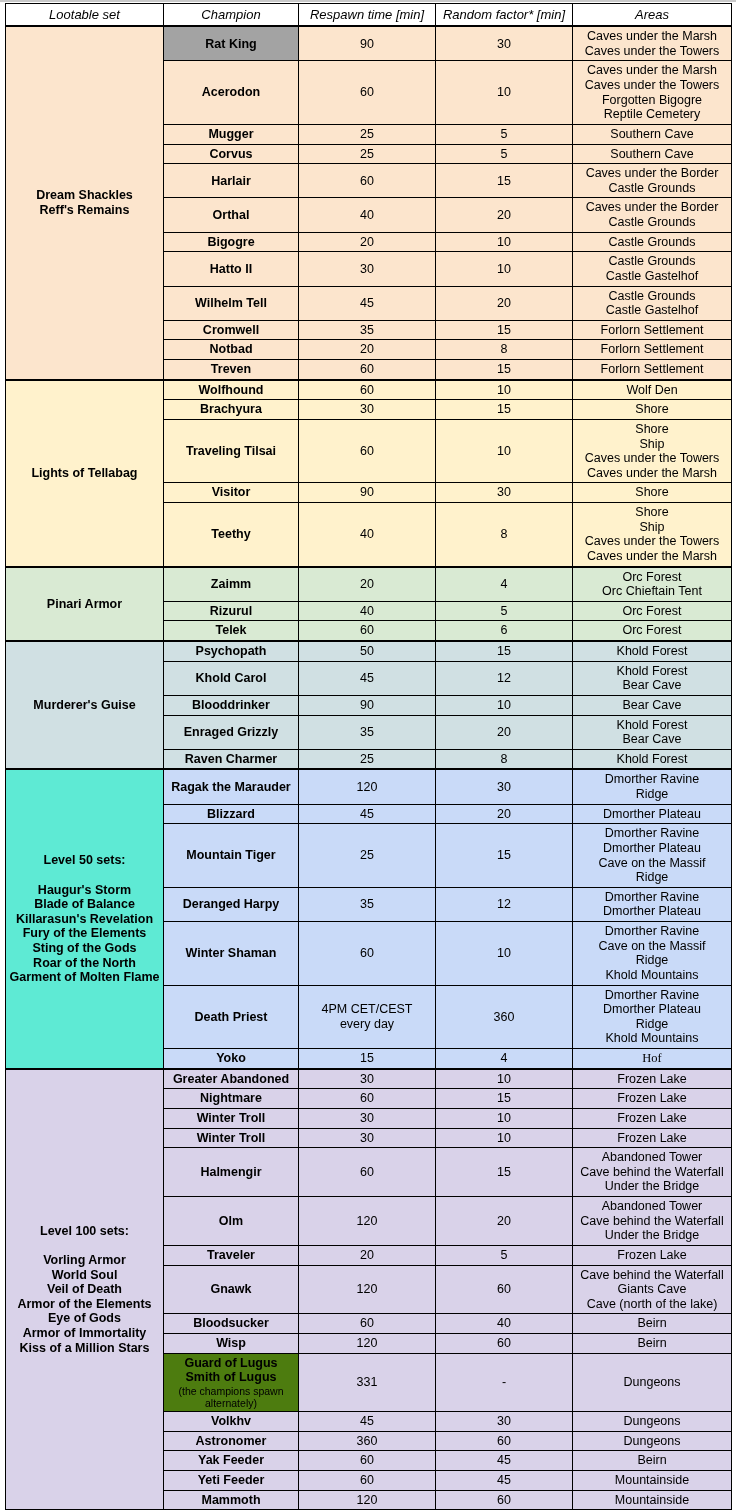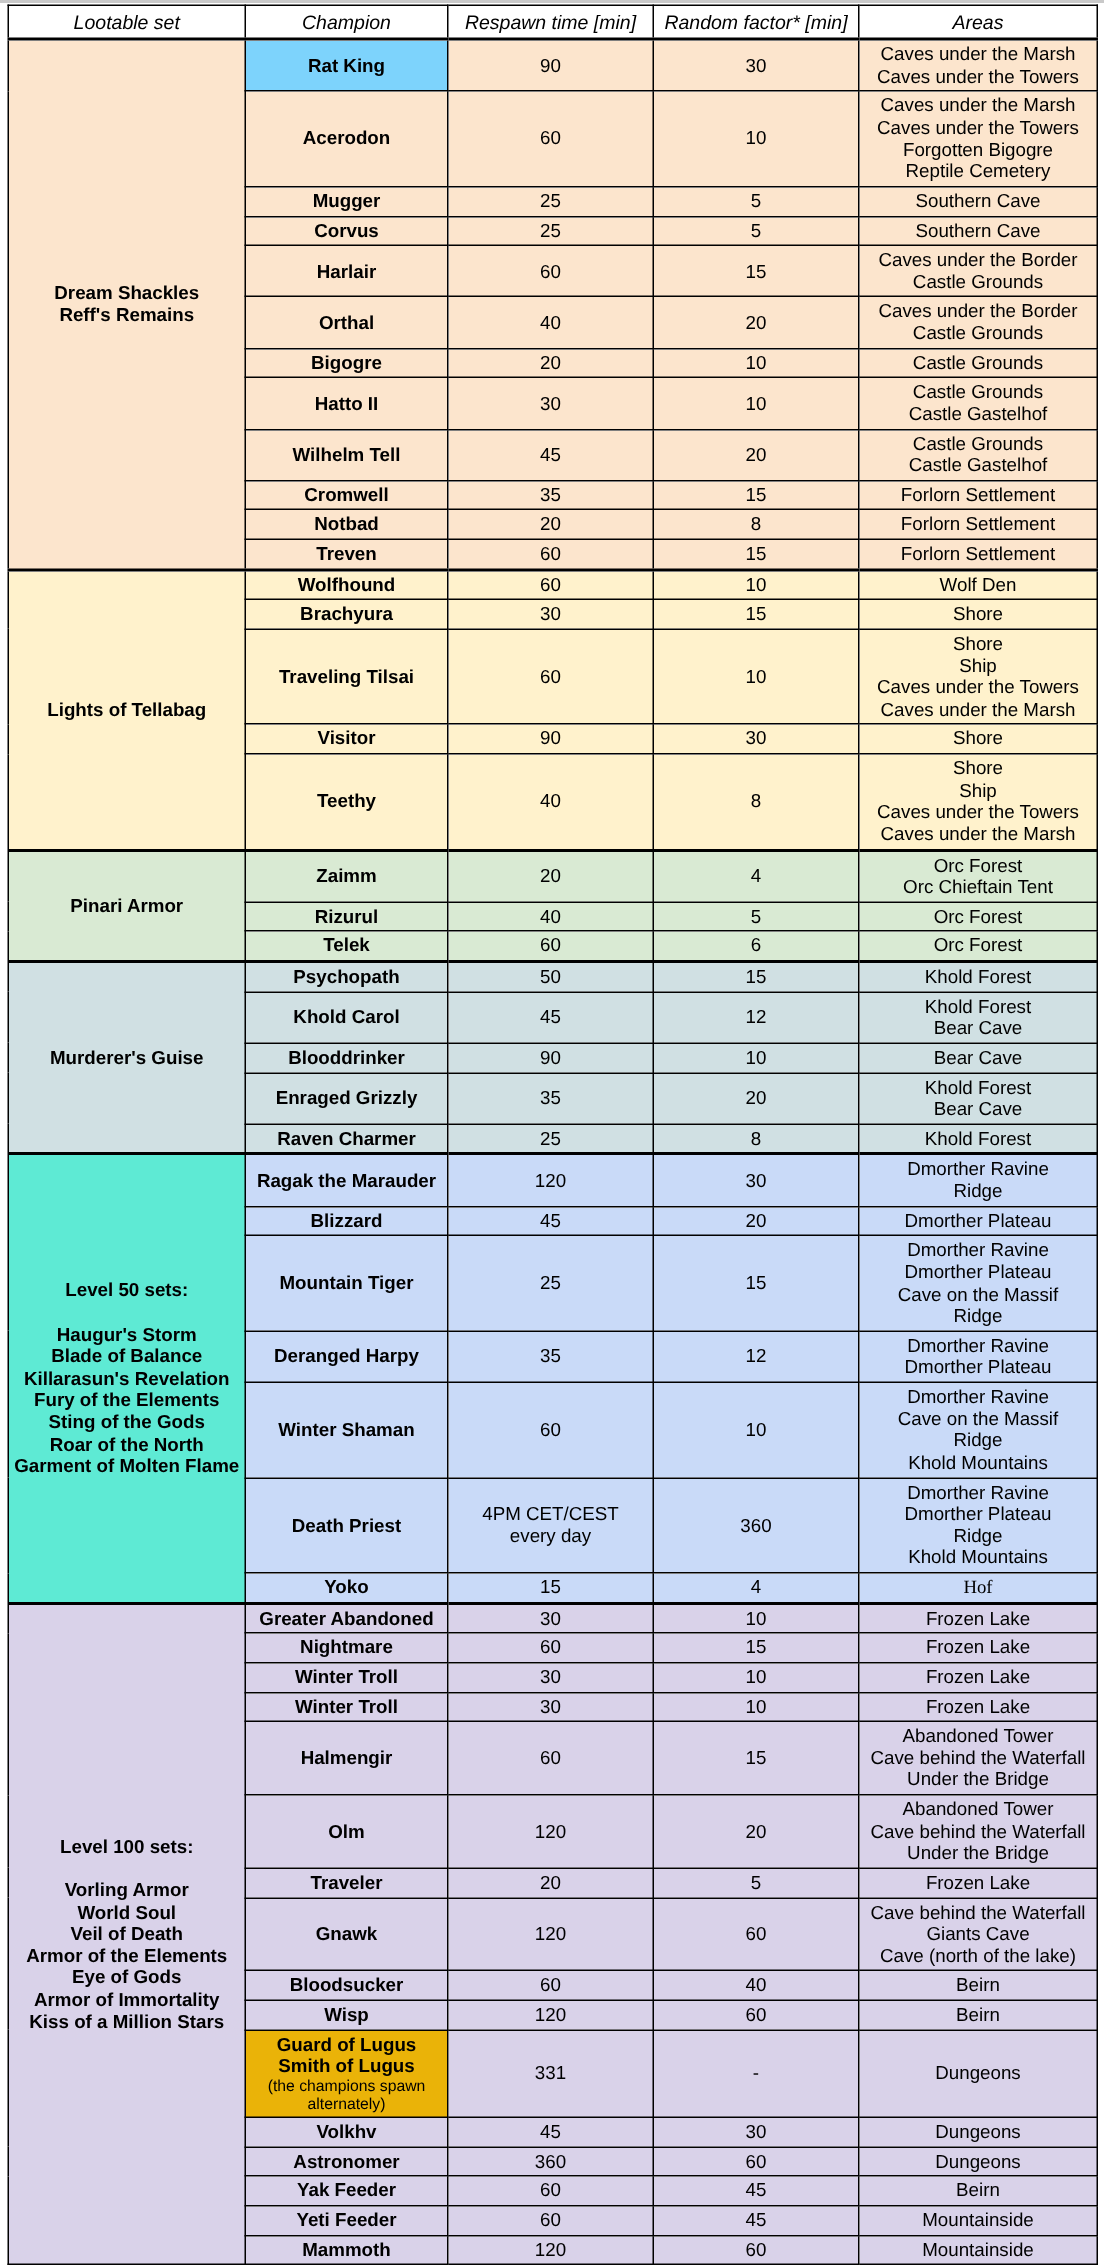--- a/index.html
+++ b/index.html
@@ -87,21 +87,21 @@
         <th>Random factor* [min]</th>
         <th>Areas</th>
       </tr>
     </thead>
     <tbody>
         <tr class="section-start">
           <td class="set-cell" rowspan="12" style="background: rgb(252, 229, 205);">
             <div>Dream Shackles</div>
             <div>Reff's Remains</div>
           </td>
-          <td class="champ-cell" style="background: #7dd3fc;">
+          <td class="champ-cell" style="background: #a3a3a3;">
             <div>Rat King</div>
           </td>
           <td class="respawn-cell" style="background: rgb(252, 229, 205);">
             <div>90</div>
           </td>
           <td class="random-cell" style="background: rgb(252, 229, 205);">30</td>
           <td class="areas-cell" style="background: rgb(252, 229, 205);">
             <div>Caves under the Marsh</div>
             <div>Caves under the Towers</div>
           </td>
@@ -657,21 +657,21 @@
           </td>
           <td class="respawn-cell" style="background: rgb(217, 210, 233);">
             <div>120</div>
           </td>
           <td class="random-cell" style="background: rgb(217, 210, 233);">60</td>
           <td class="areas-cell" style="background: rgb(217, 210, 233);">
             <div>Beirn</div>
           </td>
         </tr>
         <tr>
-          <td class="champ-cell" style="background: #eab308;">
+          <td class="champ-cell" style="background: #4d7c0f;">
             <div>Guard of Lugus</div>
             <div>Smith of Lugus</div>
             <div class="champ-note">(the champions spawn alternately)</div>
           </td>
           <td class="respawn-cell" style="background: rgb(217, 210, 233);">
             <div>331</div>
           </td>
           <td class="random-cell" style="background: rgb(217, 210, 233);">-</td>
           <td class="areas-cell" style="background: rgb(217, 210, 233);">
             <div>Dungeons</div>

